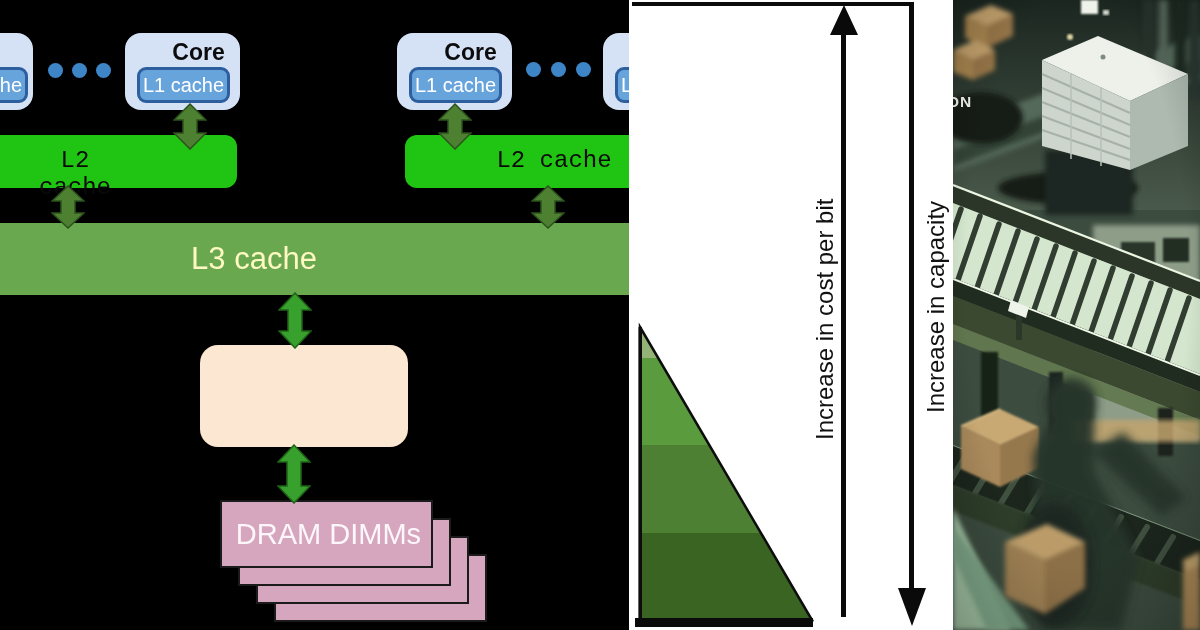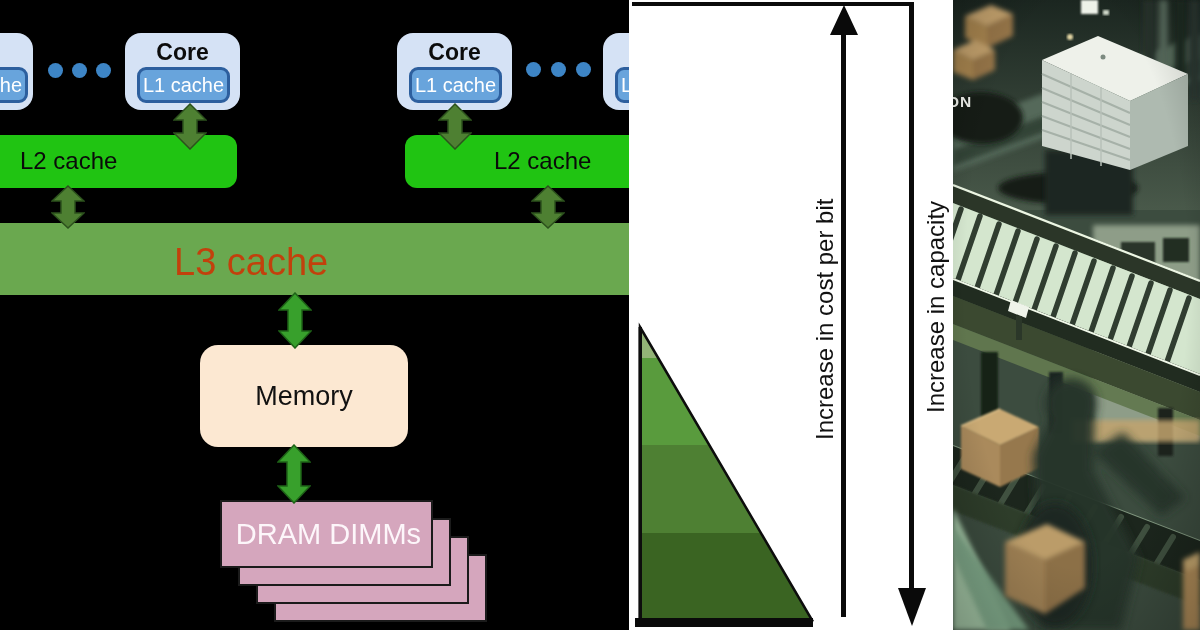--- a/index.html
+++ b/index.html
@@ -4,32 +4,32 @@
 <style>
   html,body{margin:0;padding:0;background:#000;}
   body{width:1200px;height:630px;position:relative;overflow:hidden;
        font-family:"Liberation Sans", sans-serif;}
   .abs{position:absolute;}
 
   
   #left-panel{left:0;top:0;width:629px;height:630px;background:#000;overflow:hidden;}
 
   .core-box{background:#d5e2f5;border-radius:16px;width:115px;height:77px;}
-  .core-label{width:100%;text-align:center;top:6px;font-size:23px;font-weight:bold;color:#0c0c0c;}
+  .core-label{width:100%;text-align:center;top:6px;font-size:23px;font-weight:bold;color:#0c0c0c;padding-left:16px;}
   .l1-box{background:#68a4dc;border:3px solid #2d5f9e;border-radius:9px;width:93px;height:36px;
           box-sizing:border-box;display:flex;align-items:center;justify-content:center;}
   .l1-label{color:#fff;font-size:20px;white-space:nowrap;}
   .clipwrap{overflow:hidden;}
 
   .dot{width:15px;height:15px;border-radius:50%;background:#3d85c6;}
 
   .l2-bar{background:#20c412;border-radius:12px;height:53px;}
-  .bar-label{font-size:24px;color:#0a0a0a;}
+  .bar-label{font-size:24px;color:#0a0a0a;text-align:center;font-family:Liberation Mono, monospace;}
   .l3-bar{background:#6aa84f;height:72px;}
-  .l3-label{font-size:38px;color:#c2410c;}
+  .l3-label{font-size:31px;color:#fef9c3;text-align:center;}
 
   .mc-box{background:#fce8d2;border-radius:18px;width:208px;height:102px;
           display:flex;flex-direction:column;align-items:center;justify-content:center;}
   .mc-line{font-size:27px;color:#111;line-height:34px;}
 
   .dram-rect{width:213px;height:68px;background:#d5a6bd;border:2px solid #1b1b1b;box-sizing:border-box;margin-left:36px;}
   .dram-label{width:213px;text-align:center;line-height:64px;font-size:29px;color:#fdf6fa;}
 
   .varrow{z-index:5;}
 
@@ -91,21 +91,20 @@
 
   <div class="abs l2-bar" style="left:-20px;top:135px;width:257px;"></div>
   <div class="abs bar-label" style="left:20px;top:147px;width:110px;">L2 cache</div>
   <div class="abs l2-bar" style="left:405px;top:135px;width:255px;"></div>
   <div class="abs bar-label" style="left:494px;top:147px;width:120px;">L2 cache</div>
 
   <div class="abs l3-bar" style="left:-20px;top:223px;width:670px;"></div>
   <div class="abs l3-label" style="left:174px;top:241px;width:160px;">L3 cache</div>
 
   <div class="abs mc-box" style="left:200px;top:345px;">
-    <div class="mc-line">Memory</div>
   </div>
 
   <div class="abs dram-rect" style="left:238px;top:554px;"></div>
   <div class="abs dram-rect" style="left:220px;top:536px;"></div>
   <div class="abs dram-rect" style="left:202px;top:518px;"></div>
   <div class="abs dram-rect" style="left:184px;top:500px;">
     <div class="dram-label">DRAM DIMMs</div>
   </div>
 
   <svg class="abs varrow" style="left:173px;top:103px;" width="34" height="47">

